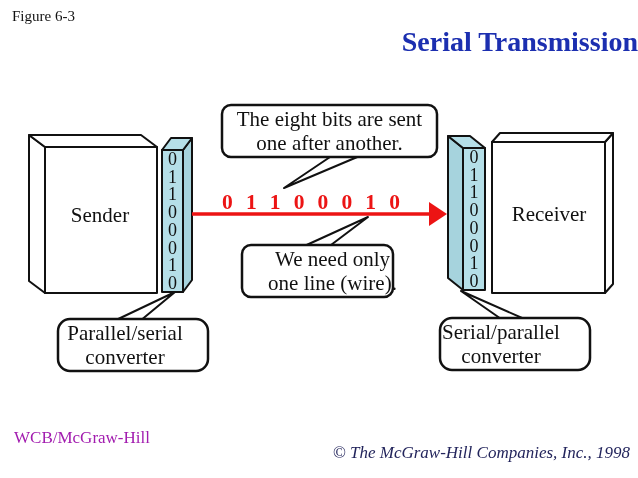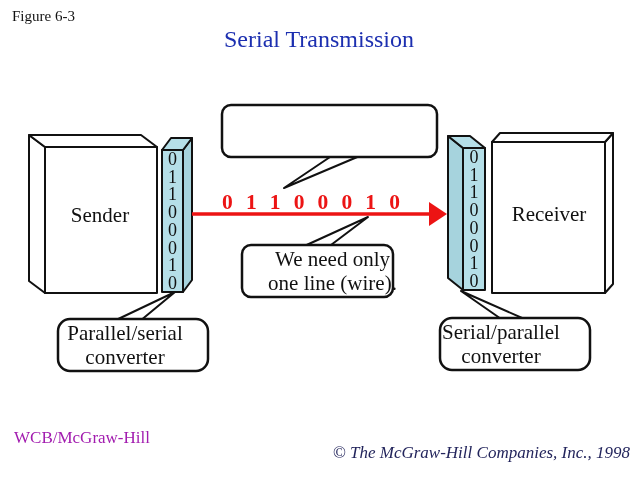--- a/index.html
+++ b/index.html
@@ -3,21 +3,21 @@
 <meta charset="utf-8">
 <style>
   html,body{margin:0;padding:0;background:#fff;}
   .stage{
     position:relative;width:638px;height:478px;background:#fff;overflow:hidden;
     font-family:"Liberation Serif","DejaVu Serif",serif;color:#111;
   }
   .stage svg{position:absolute;left:0;top:0;}
   .txt{position:absolute;white-space:pre;}
   .figure-label{left:12px;top:8px;font-size:15px;}
-  .page-title{left:0;right:0;top:26px;text-align:center;font-size:24px;font-weight:normal;color:#1c2fb0;}
+  .page-title{left:0;right:0;top:26px;text-align:right;font-size:28px;font-weight:bold;color:#1c2fb0;}
   .callout-text{text-align:center;font-size:21px;line-height:24px;white-space:pre;}
   .co-top{left:222px;top:107px;width:215px;}
   .co-bottom{left:242px;top:247px;width:181px;}
   .co-conv-left{left:58px;top:321px;width:134px;}
   .co-conv-right{left:440px;top:320px;width:122px;}
   .bits-col{font-size:18px;line-height:17.7px;text-align:center;white-space:pre;}
   .bits-sender{left:160px;top:151px;width:25px;}
   .bits-receiver{left:461px;top:149px;width:26px;}
   .footer-left{left:14px;top:428px;font-size:17px;color:#a21caf;}
   .footer-right{right:8px;top:443px;font-size:17px;font-style:italic;color:#23255c;text-align:center;}
@@ -93,20 +93,22 @@
 0</div>
   <div class="txt bits-col bits-receiver">0
 1
 1
 0
 0
 0
 1
 0</div>
 
+  <div class="txt callout-text co-top">The eight bits are sent
+one after another.</div>
   <div class="txt callout-text co-bottom">We need only
 one line (wire).</div>
   <div class="txt callout-text co-conv-left">Parallel/serial
 converter</div>
   <div class="txt callout-text co-conv-right">Serial/parallel
 converter</div>
 
   <div class="txt footer-left">WCB/McGraw-Hill</div>
   <div class="txt footer-right">© The McGraw-Hill Companies, Inc., 1998</div>
 </div>

